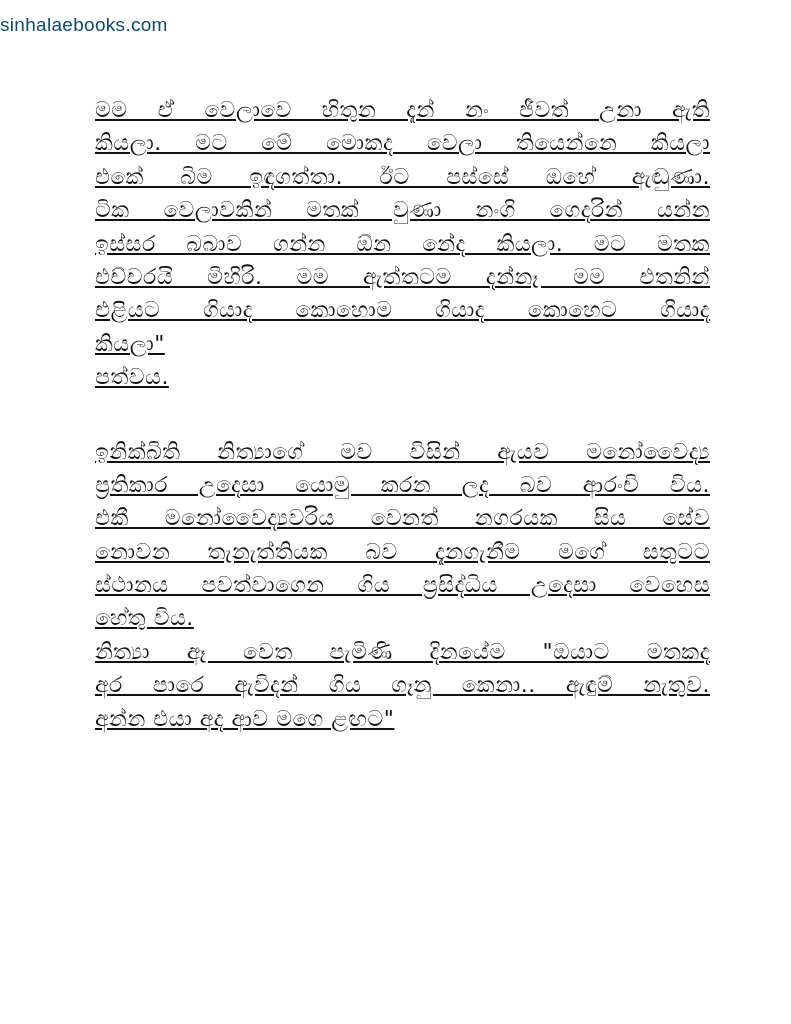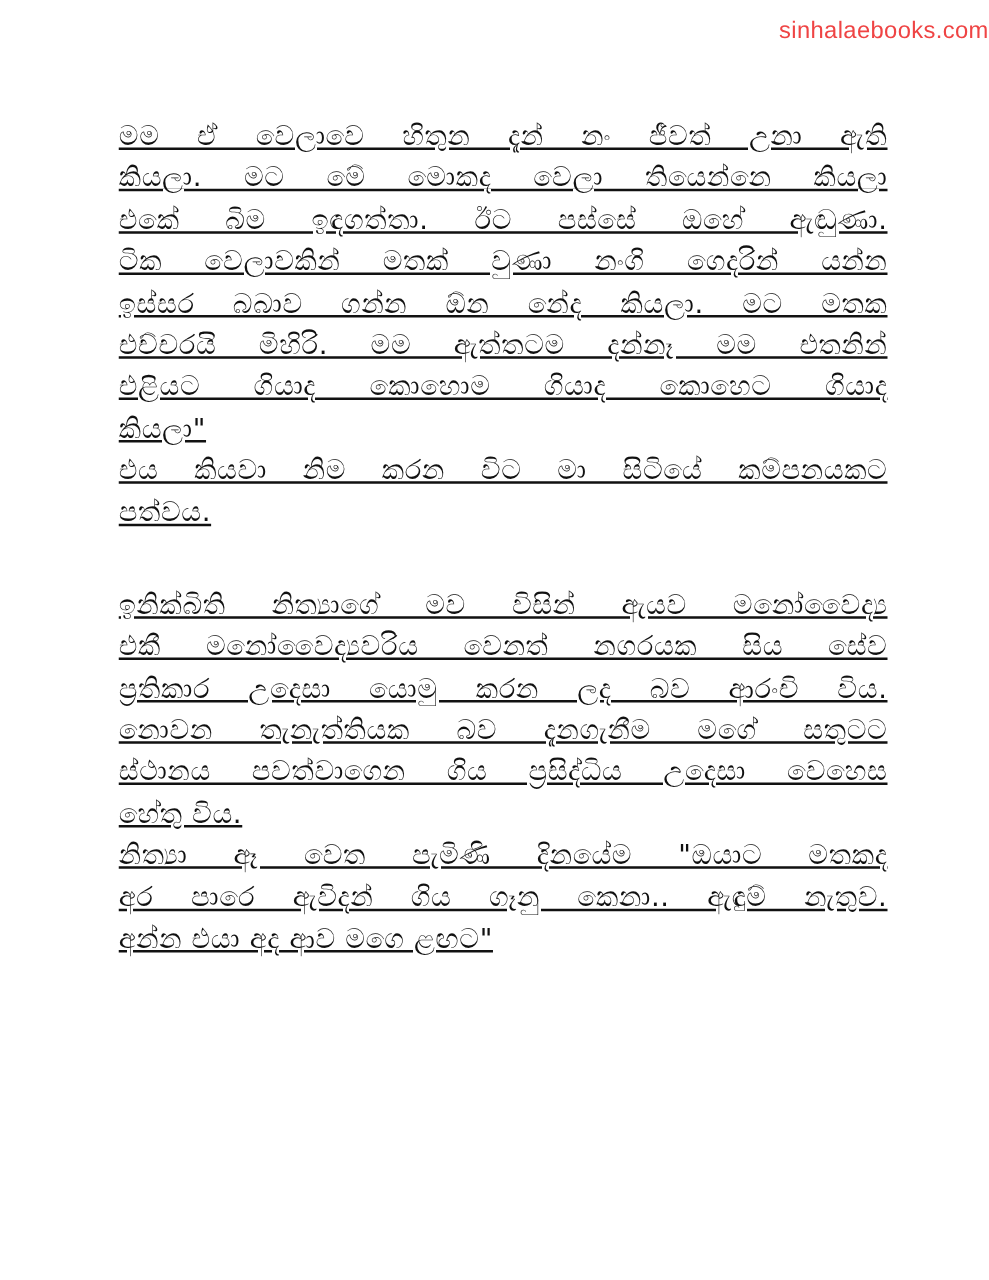--- a/index.html
+++ b/index.html
@@ -13,24 +13,24 @@
       position: relative;
       overflow: hidden;
       font-family: "DejaVu Sans", "Liberation Sans", sans-serif;
       color: #111111;
     }
     .site-header {
       position: absolute;
       top: 14px;
       left: 0;
       width: 791px;
-      text-align: right;
+      text-align: left;
       font-family: "Liberation Sans", "DejaVu Sans", sans-serif;
       font-size: 19px;
-      color: #ef4444;
+      color: #0c4a6e;
       letter-spacing: 0.3px;
     }
     .page-body {
       position: absolute;
       top: 93px;
       left: 95px;
       width: 615px;
     }
     .line {
       display: block;
@@ -63,30 +63,29 @@
     <span class="line">කියලා. මට මේ මොකද වෙලා තියෙන්නෙ කියලා</span>
     <span class="line">එකේ බිම ඉඳගත්තා. ඊට පස්සේ ඔහේ ඇඬුණා.</span>
     <span class="line">ටික වෙලාවකින් මතක් වුණා නංගි ගෙදරින් යන්න</span>
     <span class="line">ඉස්සර බබාව ගන්න ඕන නේද කියලා. මට මතක</span>
     <span class="line">එච්චරයි මිහිරි. මම ඇත්තටම දන්නෑ මම එතනින්</span>
     <span class="line">එළියට ගියාද කොහොම ගියාද කොහෙට ගියාද</span>
     <span class="line last">කියලා"</span>
   </div>
 
   <div>
-    <span class="line">එය කියවා නිම කරන විට මා සිටියේ කම්පනයකට</span>
     <span class="line last">පත්වය.</span>
   </div>
 
   <span class="para-gap"></span>
 
   <div>
     <span class="line">ඉනික්බිති නිත්‍යාගේ මව විසින් ඇයව මනෝවෛද්‍ය</span>
+    <span class="line">ප්‍රතිකාර උදෙසා යොමු කරන ලද බව ආරංචි විය.</span>
     <span class="line">එකී මනෝවෛද්‍යවරිය වෙනත් නගරයක සිය සේව</span>
-    <span class="line">ප්‍රතිකාර උදෙසා යොමු කරන ලද බව ආරංචි විය.</span>
     <span class="line">නොවන තැනැත්තියක බව දැනගැනීම මගේ සතුටට</span>
     <span class="line">ස්ථානය පවත්වාගෙන ගිය ප්‍රසිද්ධිය උදෙසා වෙහෙස</span>
     <span class="line last">හේතු විය.</span>
   </div>
 
 
   <div>
     <span class="line">නිත්‍යා ඈ වෙත පැමිණි දිනයේම "ඔයාට මතකද</span>
     <span class="line">අර පාරෙ ඇවිදන් ගිය ගෑනු කෙනා.. ඇඳුම් නැතුව.</span>
     <span class="line last">අන්න එයා අද ආව මගෙ ළඟට"</span>

